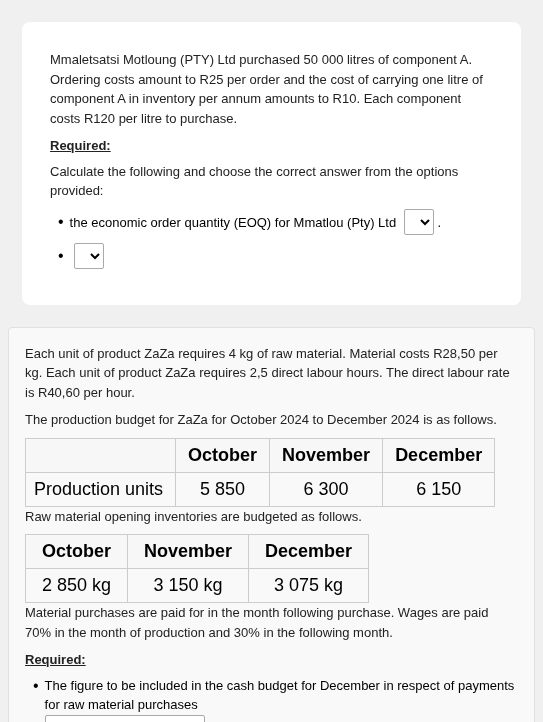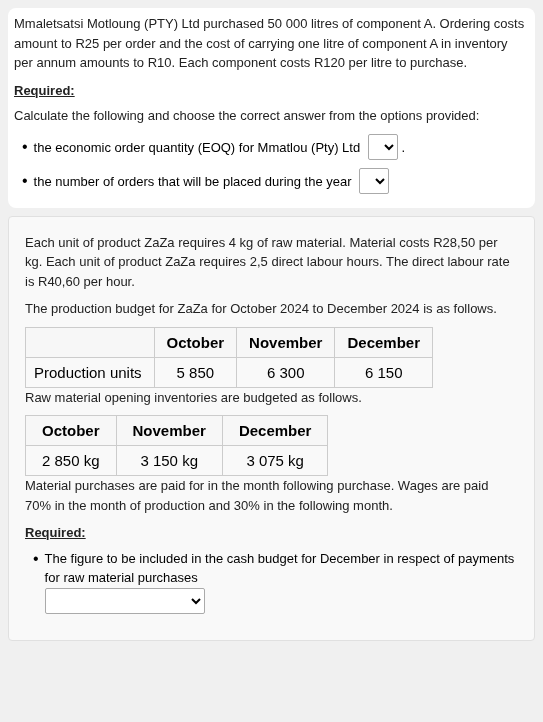--- a/index.html
+++ b/index.html
@@ -6,22 +6,22 @@
     body {
       font-family: Arial, sans-serif;
       font-size: 13px;
       background: #f0f0f0;
       width: 543px;
       min-height: 722px;
     }
 
     .section {
       background: #fff;
-      margin: 8px;
-      padding: 6px;
+      margin: 22px;
+      padding: 28px;
       border-radius: 8px;
     }
 
     p, .text-block {
       margin-bottom: 8px;
       line-height: 1.5;
       color: #222;
     }
 
     .required-label {
@@ -54,21 +54,21 @@
       background: #fff;
       padding: 2px 4px;
       font-size: 13px;
       height: 26px;
       border-radius: 2px;
     }
 
     table {
       border-collapse: collapse;
       margin: 0 0;
-      font-size: 15px;
+      font-size: 18px;
     }
 
     table th, table td {
       border: 1px solid #ccc;
       padding: 6px 12px;
       text-align: center;
     }
 
     table th {
       background: #f7f7f7;
@@ -129,21 +129,20 @@
       <select class="inline-select">
         <option></option>
       </select>
       <span>.</span>
     </span>
   </div>
 
   <div class="bullet-item">
     <span class="bullet-dot">•</span>
     <span class="bullet-text">
-      <span>the number of orders that will be placed during the year</span>
       <span> </span>
       <select class="inline-select">
         <option></option>
       </select>
     </span>
   </div>
 </div>
 
 <div class="section2">
   <p class="text-block">Each unit of product ZaZa requires 4 kg of raw material. Material costs R28,50 per kg. Each unit of product ZaZa requires 2,5 direct labour hours. The direct labour rate is R40,60 per hour.</p>

